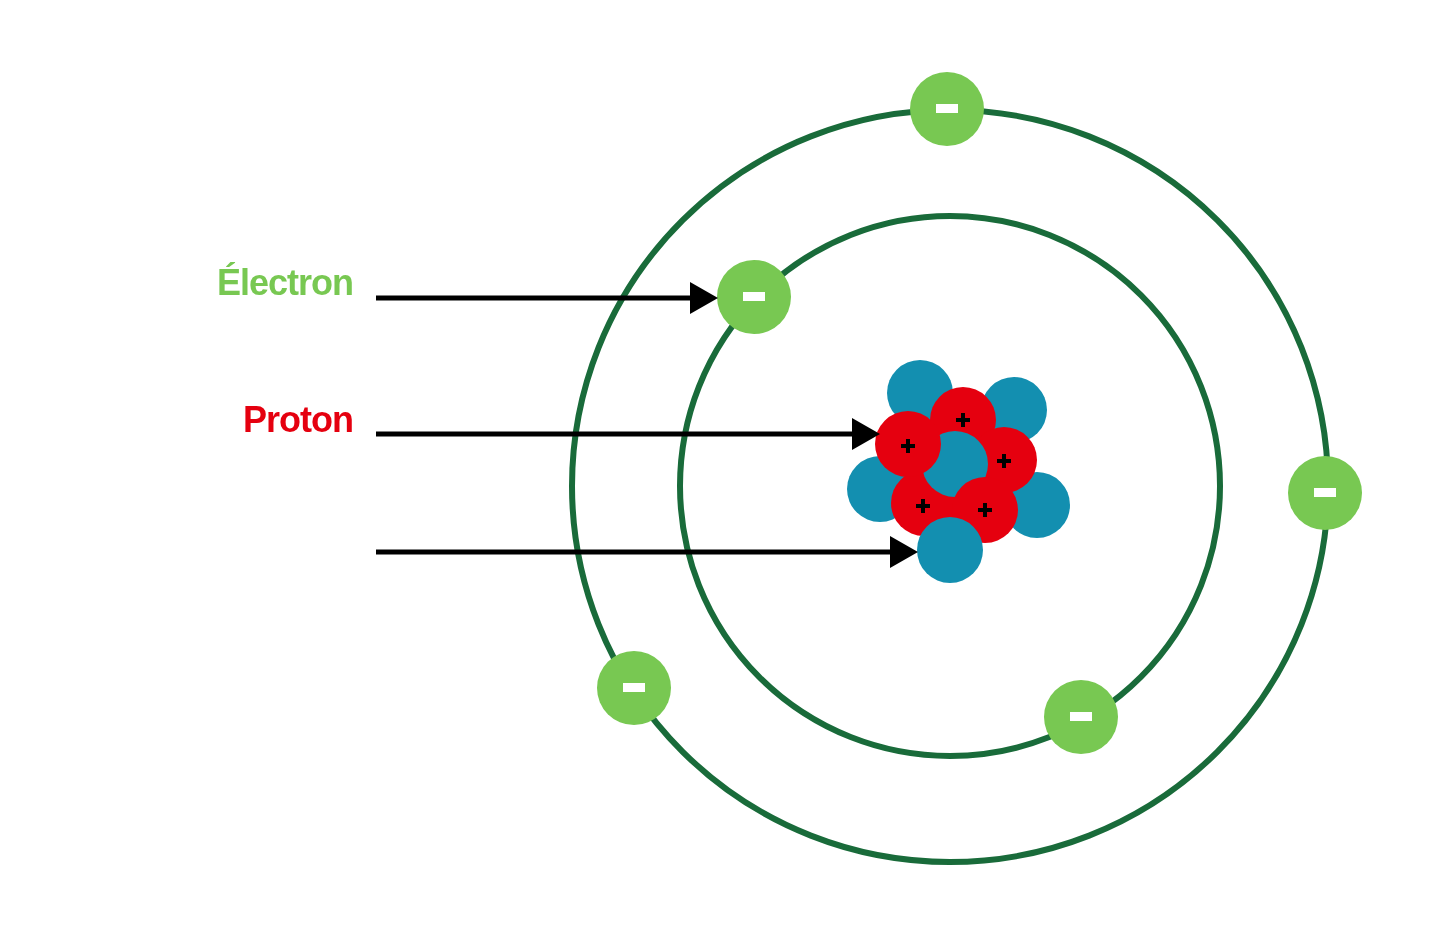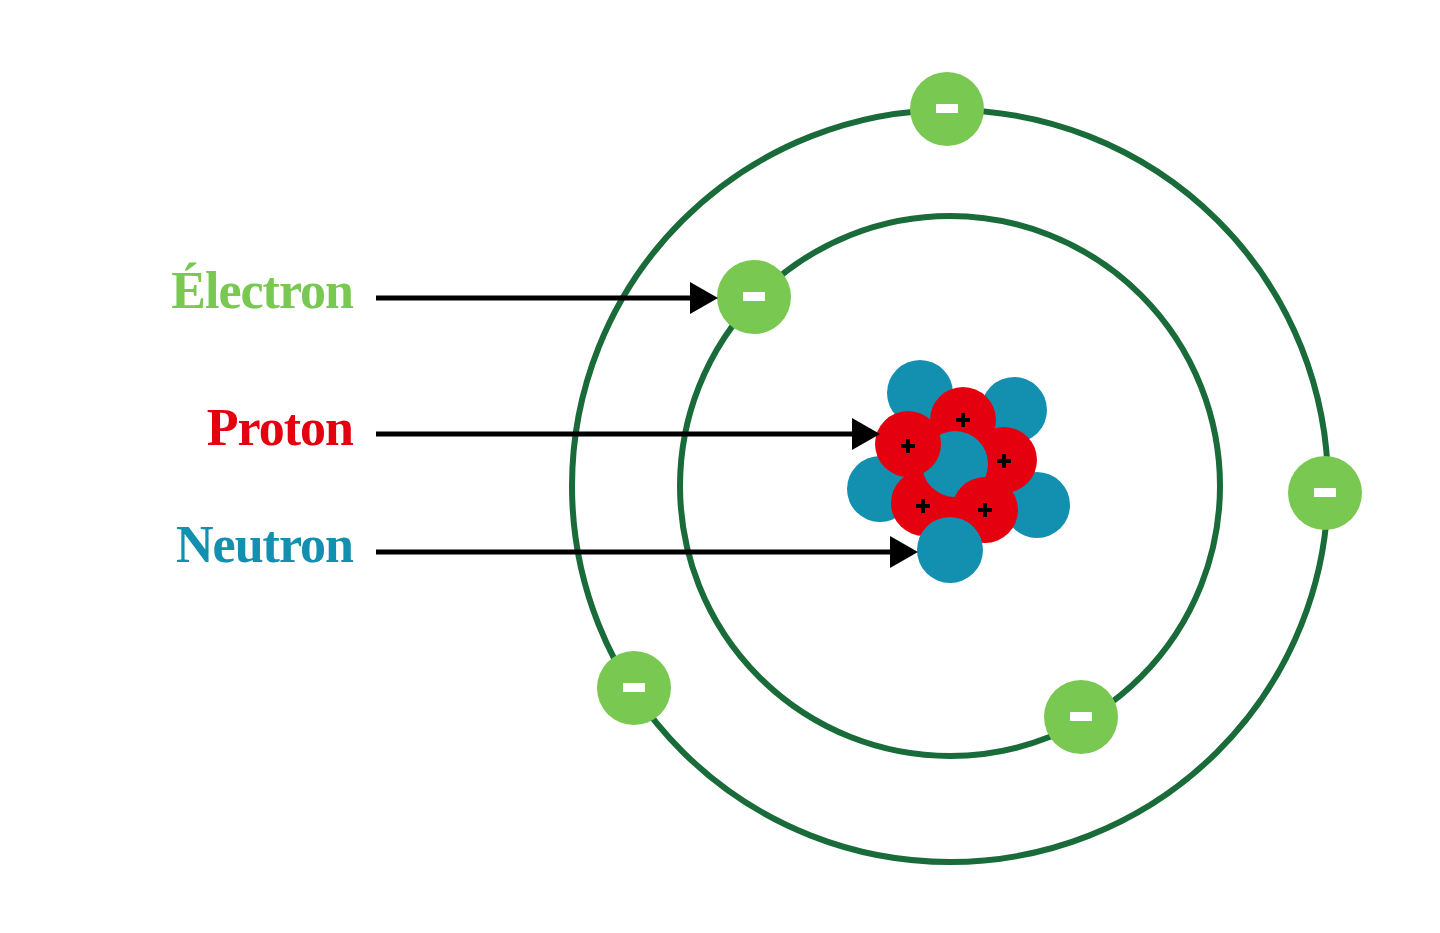--- a/index.html
+++ b/index.html
@@ -1,20 +1,20 @@
 <!DOCTYPE html>
 <html><head>
 <meta charset="utf-8">
 <style>
   html, body { margin: 0; padding: 0; background: #ffffff; }
   body { width: 1440px; height: 933px; position: relative; overflow: hidden;
          font-family: "Liberation Sans", sans-serif; }
   .diagram { position: absolute; left: 0; top: 0; width: 1440px; height: 933px; }
-  .label { position: absolute; right: calc(1440px - 353px); font-family: Liberation Serif, serif;
-           font-weight: bold; font-size: 52px; letter-spacing: -1px; line-height: 1; white-space: nowrap; }
+  .label { position: absolute; right: calc(1440px - 353px); font-family: Liberation Sans, sans-serif;
+           font-weight: bold; font-size: 36px; letter-spacing: -1px; line-height: 1; white-space: nowrap; }
   .lbl-electron { top: 265px; }
   .lbl-proton { top: 402px; text-align: right; }
   .lbl-neutron { top: 519px; }
 </style>
 </head>
 <body>
 
 <div class="diagram">
   <svg width="1440" height="933" viewBox="0 0 1440 933">
     <defs>
@@ -95,14 +95,13 @@
       <polygon points="852,418 880,434 852,450" fill="#000"></polygon>
     </g>
     <g>
       <line x1="376" y1="552" x2="892" y2="552" stroke="#000" stroke-width="5"></line>
       <polygon points="890,536 918,552 890,568" fill="#000"></polygon>
     </g>
   </svg>
 
   <div class="label lbl-electron" style="color:#78c852;">Électron</div>
   <div class="label lbl-proton" style="color:#e5000f;">Proton</div>
-  <div class="label lbl-neutron" style="color:#138fb0;">Neutron</div>
 </div>
 
 </body></html>

